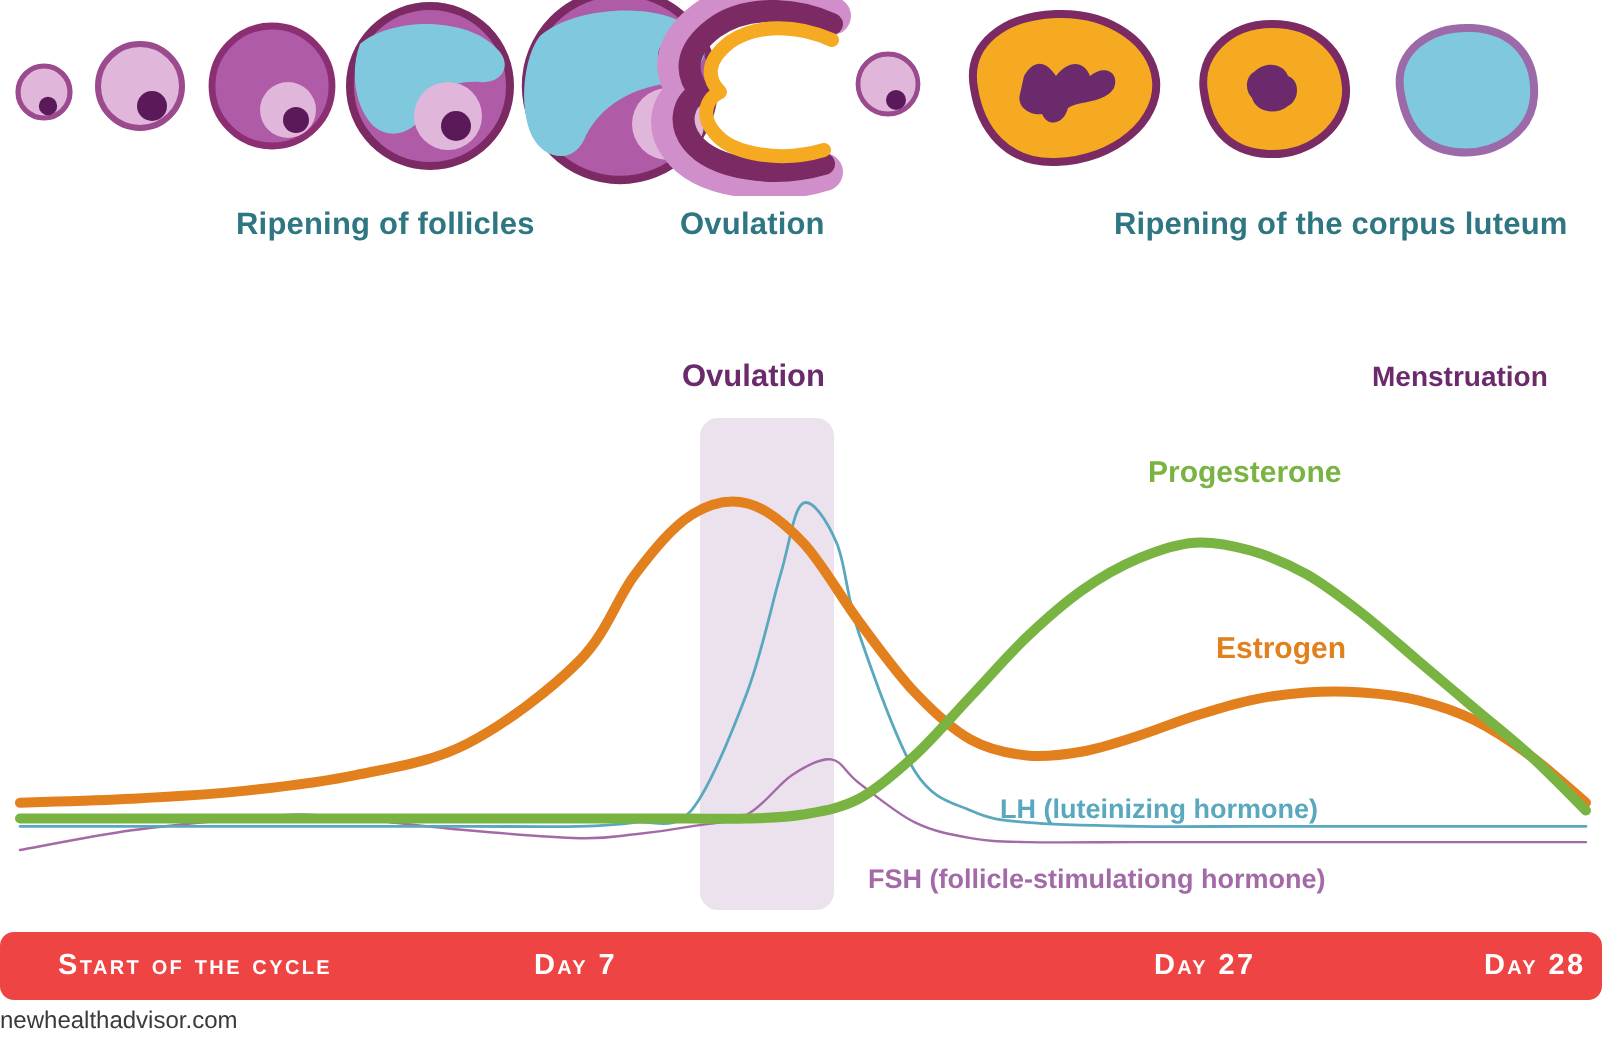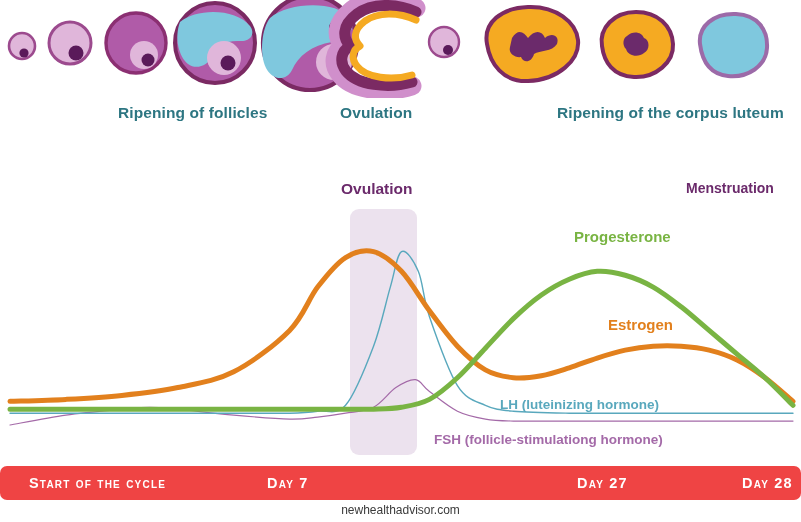--- a/index.html
+++ b/index.html
@@ -118,21 +118,20 @@
   #axis-tick-1 { left: 225px; margin-left: 42px; }
   #axis-tick-2 { left: 383px; }
   #axis-tick-3 { left: 577px; }
   #axis-tick-4 { left: 742px; }
 
   
   #footer-credit {
     position: absolute;
     left: 0; top: 503px;
     width: 801px;
-    text-align: center;
     font-family: "Liberation Sans", sans-serif;
     font-size: 12px;
     color: #3a3a3a;
   }
 </style>
 </head>
 <body>
 
 <div id="root">
 

